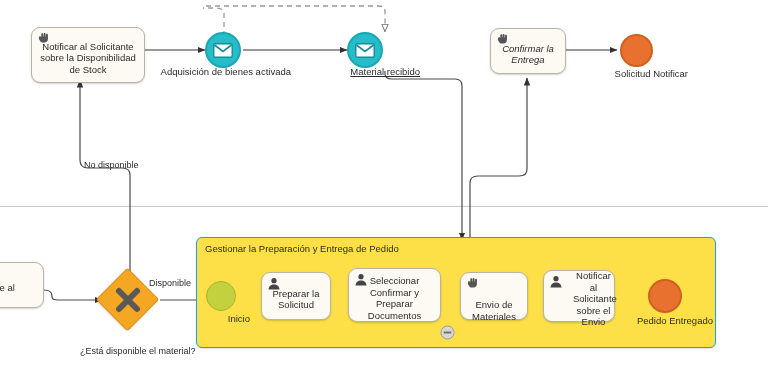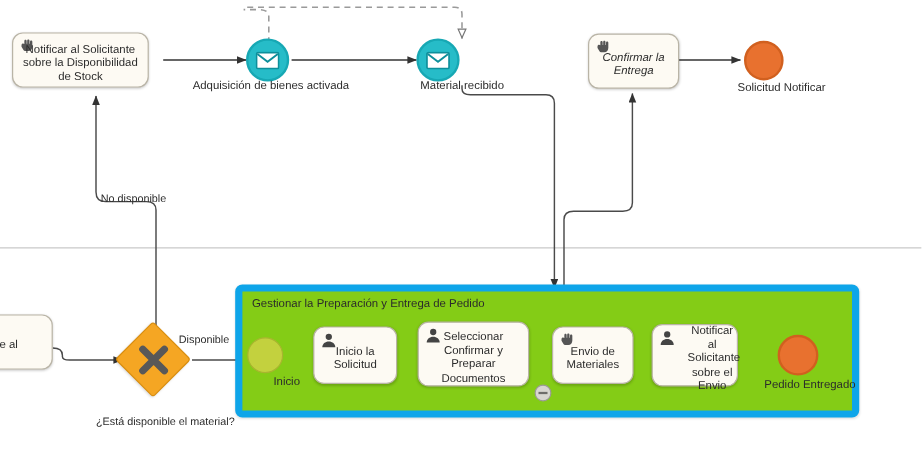--- a/index.html
+++ b/index.html
@@ -45,21 +45,21 @@
   
   .gw{
     background:#f5a623;border:1px solid #d98e10;
     transform:rotate(45deg);border-radius:3px;
     box-shadow:0 1px 2px rgba(0,0,0,.15);
   }
   .gw-x{position:absolute;pointer-events:none;}
 
   
   .subproc{
-    background:#84cc16;border:6px solid #0ea5e9;border-radius:6px;
+    background:#fde047;border:1px solid #0ea5e9;border-radius:6px;
     box-shadow:0 1px 2px rgba(0,0,0,.12);
   }
   .subproc-title{
     position:absolute;left:8px;top:5px;font-size:9.5px;color:#2b2b2b;
   }
   .collapse-mark{position:absolute;width:15px;height:15px;}
 
   
   .flow-lbl{position:absolute;font-size:9px;color:#2b2b2b;white-space:nowrap;}
 </style>
@@ -97,42 +97,42 @@
 
   <path d="M470,245 L470,183 Q470,176 478,176 L519,176 Q527,176 527,169 L527,78" stroke="#4a4a4a" stroke-width="1.2" fill="none" marker-end="url(#ah)"></path>
 
   <path d="M236,296 L258,296" stroke="#333" stroke-width="1.2" fill="none" marker-end="url(#ah)"></path>
   <path d="M332,296 L346,296" stroke="#333" stroke-width="1.2" fill="none" marker-end="url(#ah)"></path>
   <path d="M441,296 L458,296" stroke="#333" stroke-width="1.2" fill="none" marker-end="url(#ah)"></path>
   <path d="M528,296 L541,296" stroke="#333" stroke-width="1.2" fill="none" marker-end="url(#ah)"></path>
   <path d="M613,296 L645,296" stroke="#333" stroke-width="1.2" fill="none" marker-end="url(#ah)"></path>
 </svg>
 
-<div class="node task" style="left:10px;top:27px;width:114px;height:46px;">
+<div class="node task" style="left:31px;top:27px;width:114px;height:56px;">
   <svg class="tico" viewBox="0 0 16 16">
     <path d="M2.2 6.4c0-1 .7-1.6 1.5-1.6.5 0 .9.2 1.2.6V2.6c0-.7.5-1.2 1.1-1.2.6 0 1.1.5 1.1 1.2v2.6h.5V2.2c0-.7.5-1.2 1.1-1.2.6 0 1.1.5 1.1 1.2v3h.5V3.1c0-.7.5-1.2 1.1-1.2.6 0 1.1.5 1.1 1.2v4.6c0 2.6-1.4 4.4-3.9 4.4H6.4c-1.3 0-2.1-.6-2.6-1.5L2.2 7.9z" fill="#555"></path>
   </svg>
   <div class="lbl">Notificar al Solicitante sobre la Disponibilidad de Stock</div>
 </div>
 
 <div class="node ev ev-msg" style="left:205px;top:32px;width:36px;height:36px;">
   <svg width="20" height="15" viewBox="0 0 20 15">
     <rect x="0.8" y="0.8" width="18.4" height="13.4" rx="1.2" fill="#ffffff" stroke="#0e8f9b" stroke-width="1.4"></rect>
     <path d="M1.5 2 L10 8.4 L18.5 2" fill="none" stroke="#0e8f9b" stroke-width="1.6"></path>
   </svg>
 </div>
 <div class="ev-lbl" style="left:155px;top:66px;width:136px;">Adquisición de bienes activada</div>
 
 <div class="node ev ev-msg" style="left:347px;top:32px;width:36px;height:36px;">
   <svg width="20" height="15" viewBox="0 0 20 15">
     <rect x="0.8" y="0.8" width="18.4" height="13.4" rx="1.2" fill="#ffffff" stroke="#0e8f9b" stroke-width="1.4"></rect>
     <path d="M1.5 2 L10 8.4 L18.5 2" fill="none" stroke="#0e8f9b" stroke-width="1.6"></path>
   </svg>
 </div>
-<div class="ev-lbl" style="left:310px;top:66px;width:110px;">Material recibido</div>
+<div class="ev-lbl" style="left:310px;top:66px;width:110px;text-decoration:underline;">Material recibido</div>
 
 <div class="node task" style="left:490px;top:28px;width:76px;height:46px;font-style:italic;">
   <svg class="tico" viewBox="0 0 16 16">
     <path d="M2.2 6.4c0-1 .7-1.6 1.5-1.6.5 0 .9.2 1.2.6V2.6c0-.7.5-1.2 1.1-1.2.6 0 1.1.5 1.1 1.2v2.6h.5V2.2c0-.7.5-1.2 1.1-1.2.6 0 1.1.5 1.1 1.2v3h.5V3.1c0-.7.5-1.2 1.1-1.2.6 0 1.1.5 1.1 1.2v4.6c0 2.6-1.4 4.4-3.9 4.4H6.4c-1.3 0-2.1-.6-2.6-1.5L2.2 7.9z" fill="#555"></path>
   </svg>
   <div class="lbl">Confirmar la Entrega</div>
 </div>
 
 <div class="node ev ev-end" style="left:620px;top:34px;width:33px;height:33px;"></div>
 <div class="ev-lbl" style="left:586px;top:68px;width:102px;">Solicitud Notificar</div>
@@ -160,32 +160,32 @@
 </div>
 
 <div class="node ev ev-start" style="left:206px;top:281px;width:30px;height:30px;"></div>
 <div class="ev-lbl" style="left:192px;top:313px;width:58px;">Inicio</div>
 
 <div class="node task" style="left:261px;top:272px;width:70px;height:48px;">
   <svg class="tico" viewBox="0 0 16 16">
     <circle cx="8" cy="4.2" r="3" fill="#444"></circle>
     <path d="M1.8 14.2c0-3.4 2.8-5.6 6.2-5.6s6.2 2.2 6.2 5.6z" fill="#444"></path>
   </svg>
-  <div class="lbl">Inicio la Solicitud</div>
+  <div class="lbl">Preparar la Solicitud</div>
 </div>
 
 <div class="node task" style="left:348px;top:268px;width:93px;height:54px;">
   <svg class="tico" viewBox="0 0 16 16">
     <circle cx="8" cy="4.2" r="3" fill="#444"></circle>
     <path d="M1.8 14.2c0-3.4 2.8-5.6 6.2-5.6s6.2 2.2 6.2 5.6z" fill="#444"></path>
   </svg>
   <div class="lbl">Seleccionar Confirmar y Preparar Documentos</div>
 </div>
 
-<div class="node task" style="left:460px;top:272px;width:68px;height:48px;">
+<div class="node task" style="left:460px;top:272px;width:68px;height:48px;align-items:flex-end;">
   <svg class="tico" viewBox="0 0 16 16">
     <path d="M2.2 6.4c0-1 .7-1.6 1.5-1.6.5 0 .9.2 1.2.6V2.6c0-.7.5-1.2 1.1-1.2.6 0 1.1.5 1.1 1.2v2.6h.5V2.2c0-.7.5-1.2 1.1-1.2.6 0 1.1.5 1.1 1.2v3h.5V3.1c0-.7.5-1.2 1.1-1.2.6 0 1.1.5 1.1 1.2v4.6c0 2.6-1.4 4.4-3.9 4.4H6.4c-1.3 0-2.1-.6-2.6-1.5L2.2 7.9z" fill="#555"></path>
   </svg>
   <div class="lbl">Envio de Materiales</div>
 </div>
 
 <div class="node task" style="left:543px;top:270px;width:72px;height:52px;padding-left:29px;">
   <svg class="tico" viewBox="0 0 16 16">
     <circle cx="8" cy="4.2" r="3" fill="#444"></circle>
     <path d="M1.8 14.2c0-3.4 2.8-5.6 6.2-5.6s6.2 2.2 6.2 5.6z" fill="#444"></path>

